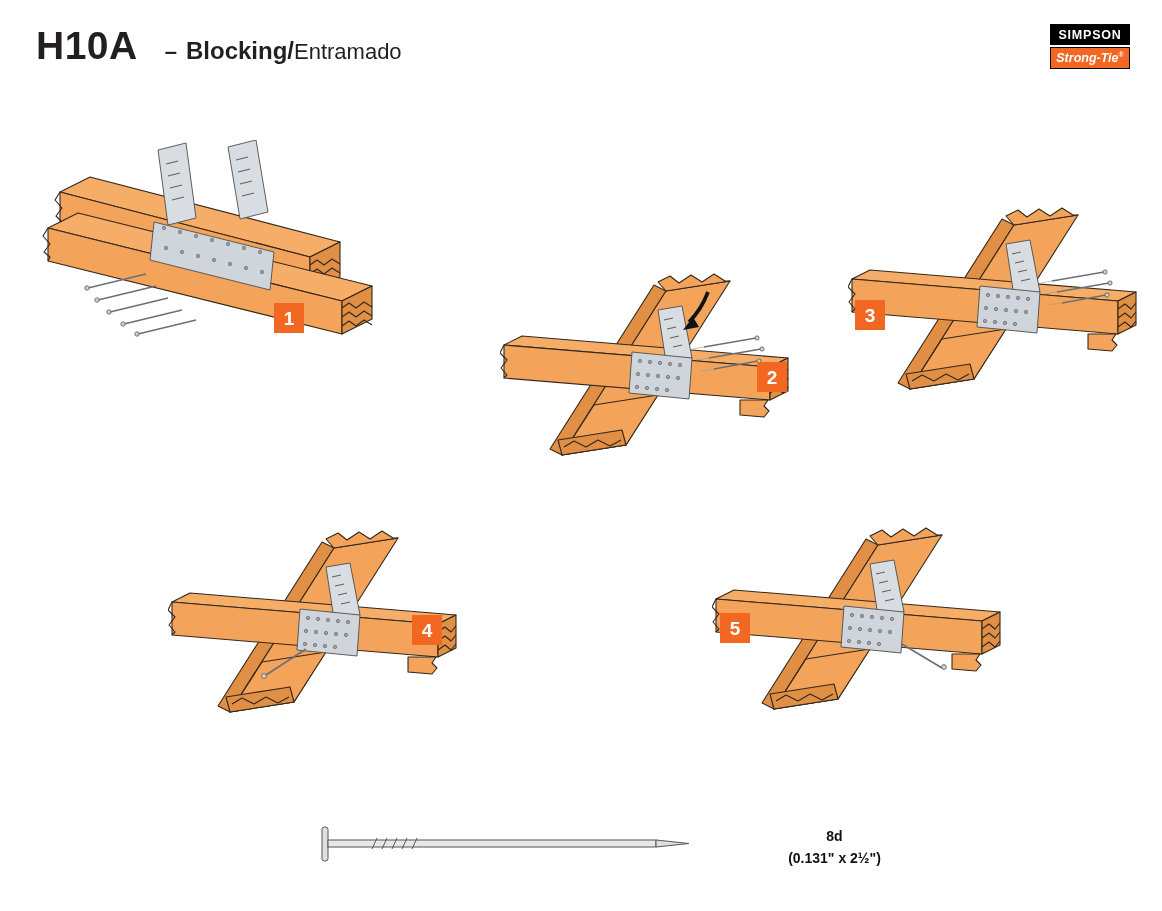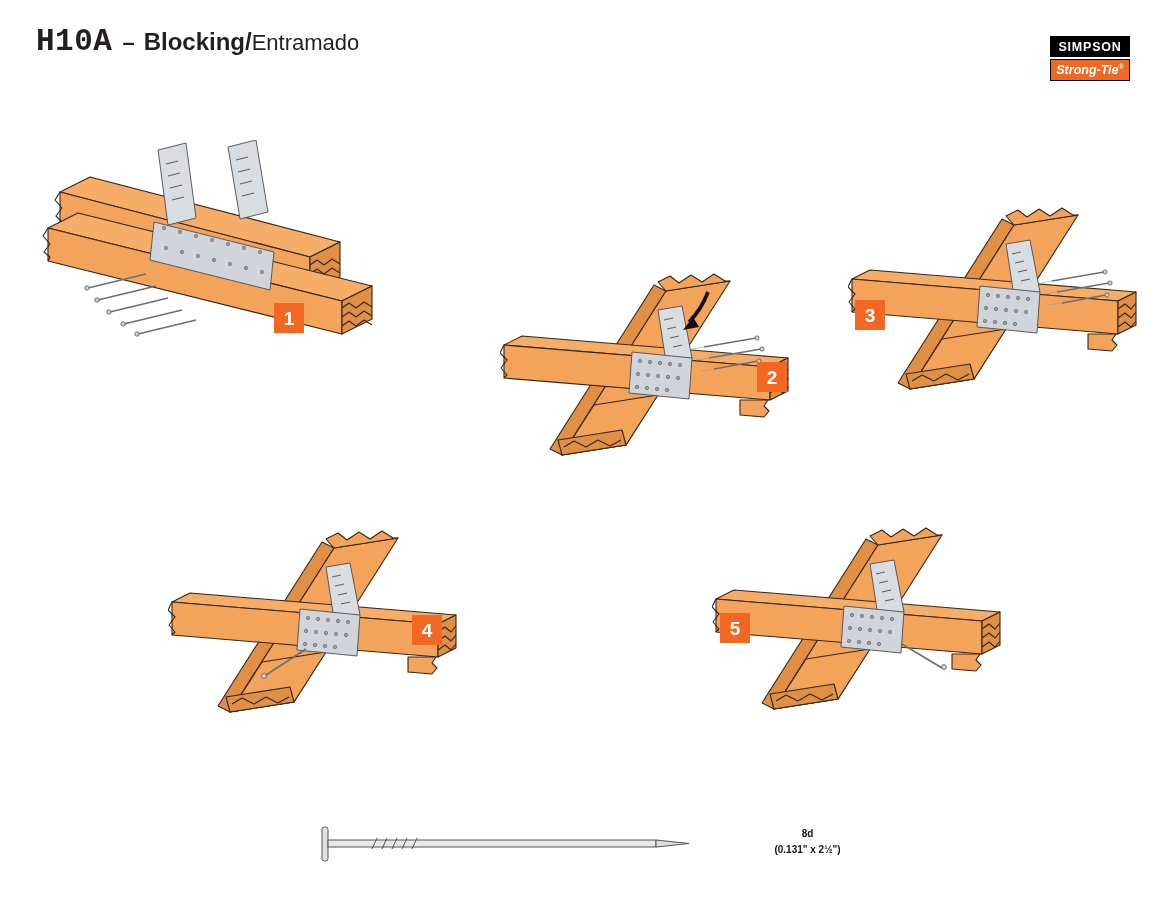--- a/index.html
+++ b/index.html
@@ -1,44 +1,44 @@
 <!DOCTYPE html>
 <html><head>
 <meta charset="utf-8">
 <style>
   html,body{margin:0;padding:0;background:#fff;}
   .page{position:relative;width:1162px;height:911px;background:#ffffff;
         font-family:"Liberation Sans",sans-serif;overflow:hidden;color:#231f20;}
 
   
   .title{position:absolute;left:36px;top:24px;display:flex;align-items:baseline;}
-  .title .model{font-size:31px;font-weight:700;letter-spacing:.5px;margin-right:10px;font-family:Liberation Mono, monospace;}
+  .title .model{font-size:39px;font-weight:700;letter-spacing:.5px;margin-right:27px;}
   .title .dash{font-size:22px;font-weight:700;margin-right:9px;}
   .title .tbold{font-size:24px;font-weight:700;}
   .title .treg{font-size:22px;font-weight:400;}
 
   
-  .logo{position:absolute;right:32px;top:36px;width:80px;padding-left:8px;}
+  .logo{position:absolute;right:32px;top:24px;width:80px;padding-left:8px;}
   .logo-top{background:#000;color:#fff;font-size:12.5px;font-weight:700;
             text-align:center;padding:4px 0 3px;letter-spacing:.8px;}
   .logo-bottom{margin-top:2px;background:#F26722;color:#fff;font-size:12.5px;
             font-weight:700;font-style:italic;text-align:center;padding:3px 0;
             border:1px solid #000;}
   .logo-bottom sup{font-size:7px;font-style:normal;}
 
   
   .fig{position:absolute;margin:0;padding:0;}
   .badge{position:absolute;width:30px;height:30px;background:#F26722;color:#fff;
          font-size:19px;font-weight:700;display:flex;align-items:center;
          justify-content:center;line-height:1;}
 
   
   .nail-art{position:absolute;left:315px;top:824px;}
-  .nail-label{position:absolute;left:715px;top:826px;width:185px;text-align:center;
-              font-size:10px;font-weight:700;line-height:1.55;color:#111;}
+  .nail-label{position:absolute;left:742px;top:826px;width:185px;text-align:center;
+              font-size:14px;font-weight:700;line-height:1.55;color:#111;}
 </style>
 </head>
 <body>
 
 <svg width="0" height="0" style="position:absolute" aria-hidden="true">
   <defs>
 
     <symbol id="cross-ill" viewBox="0 0 300 215">
       <g stroke="#33271C" stroke-width="1.1" stroke-linejoin="round">
 

